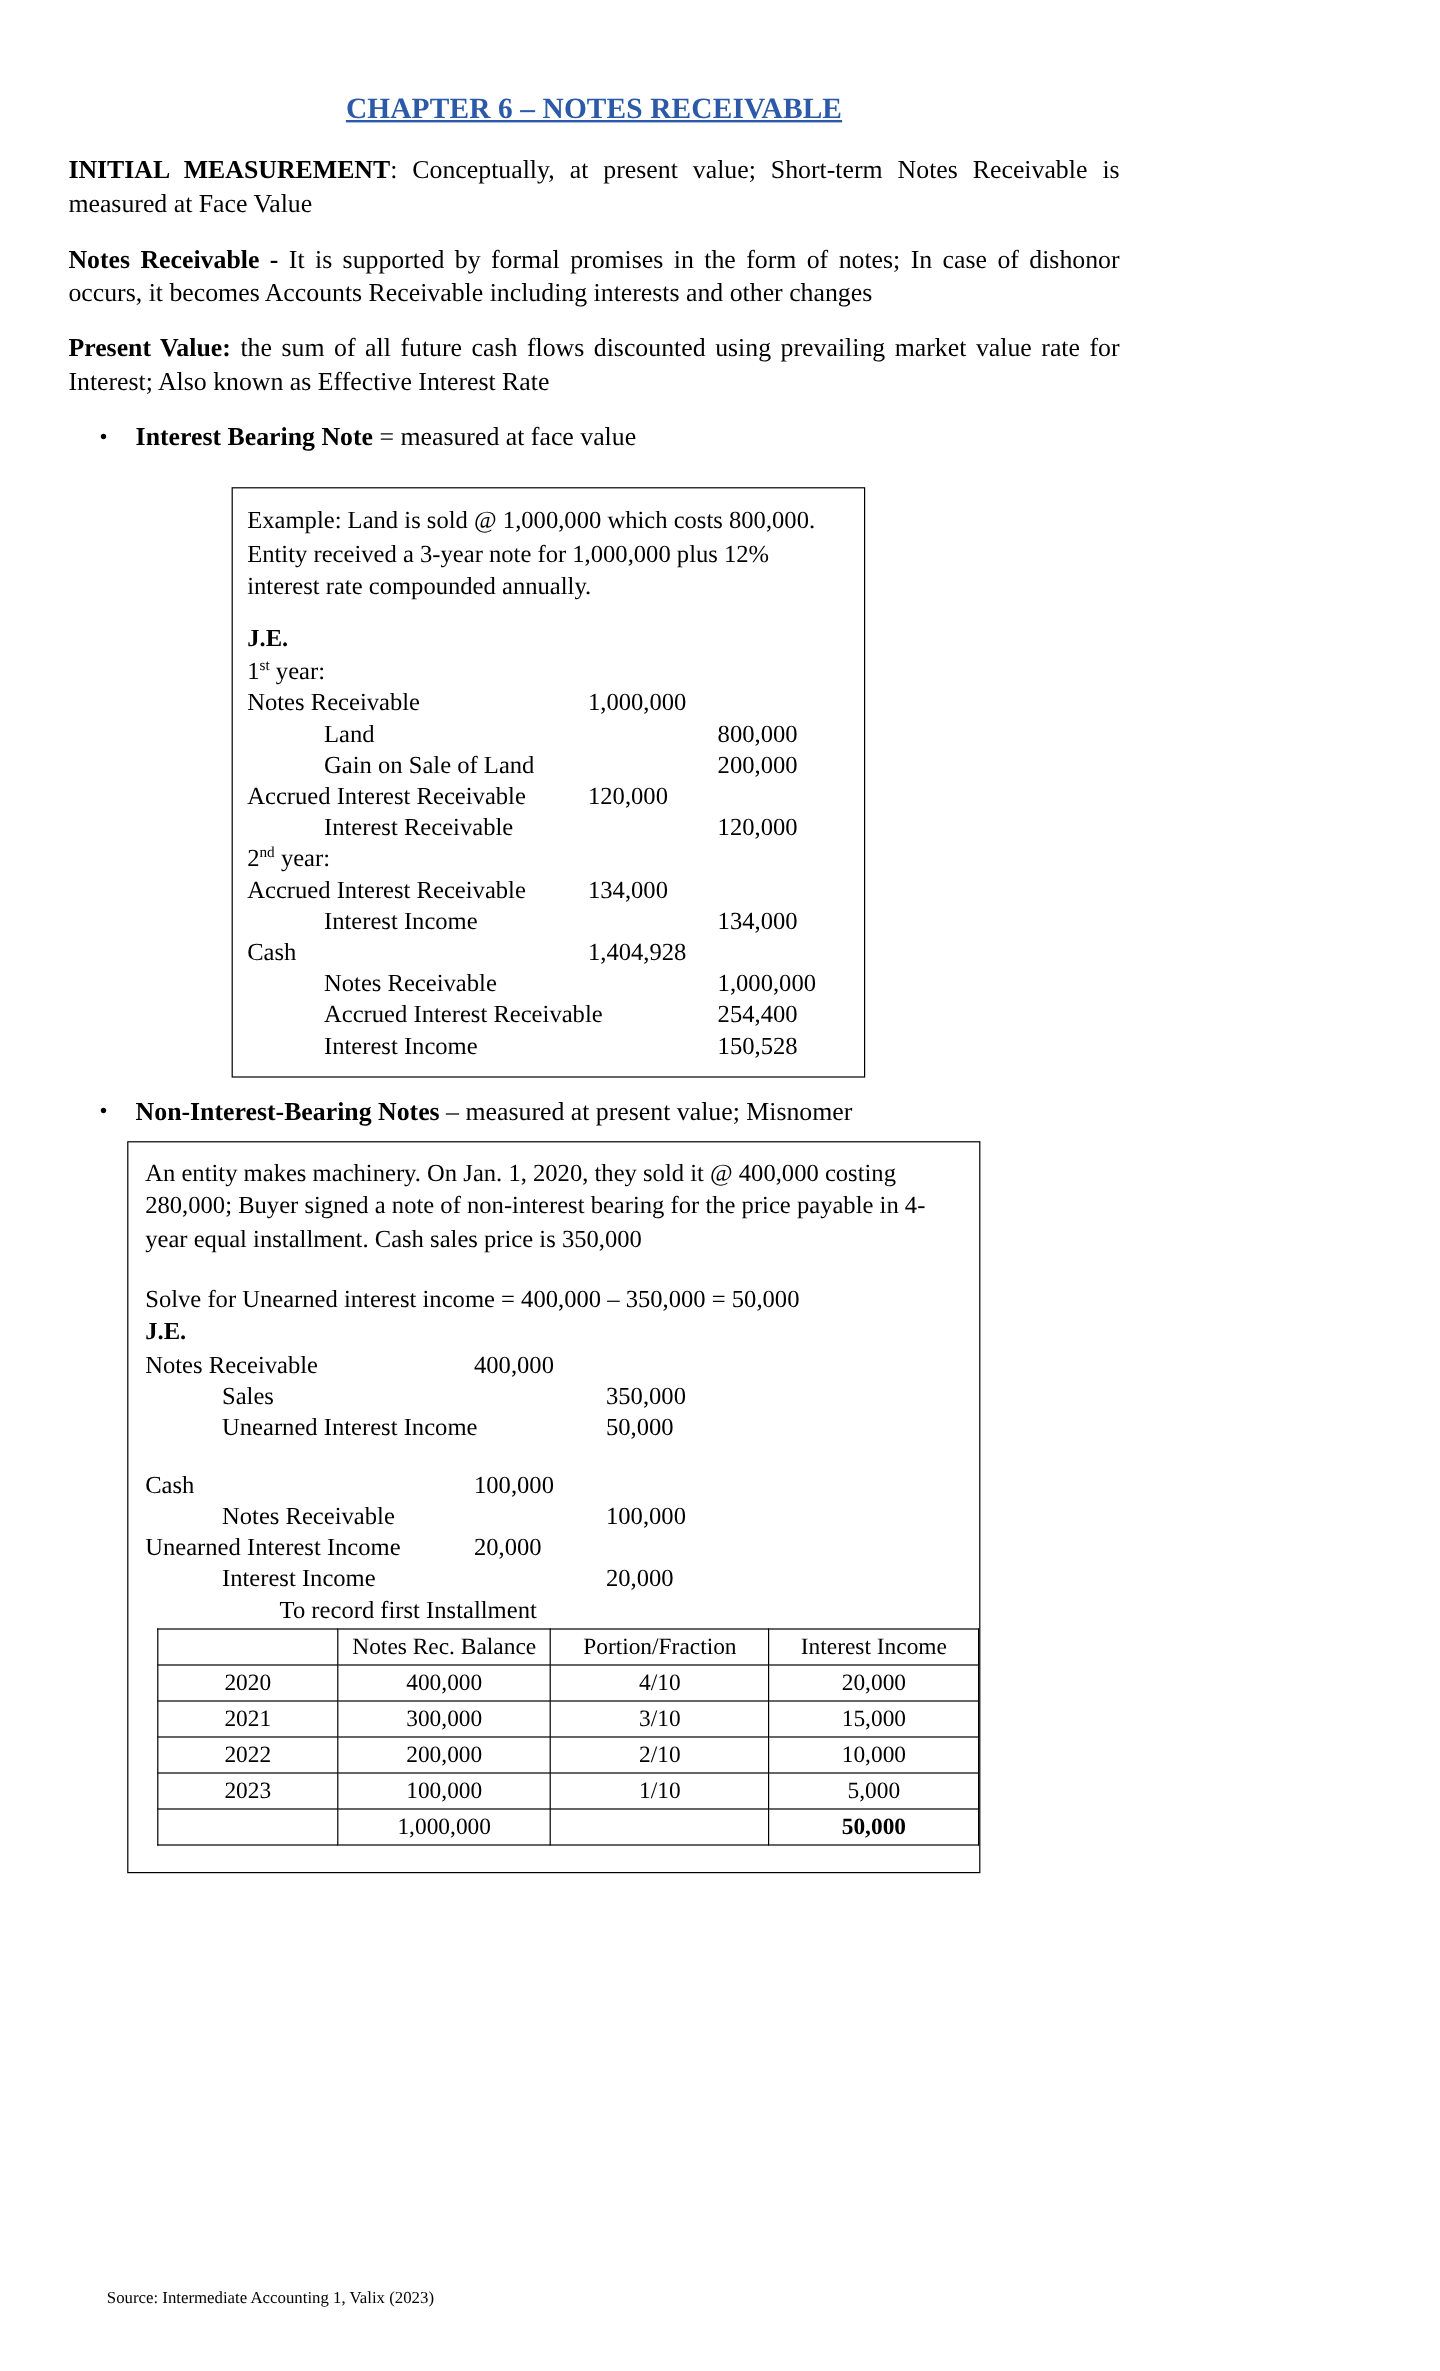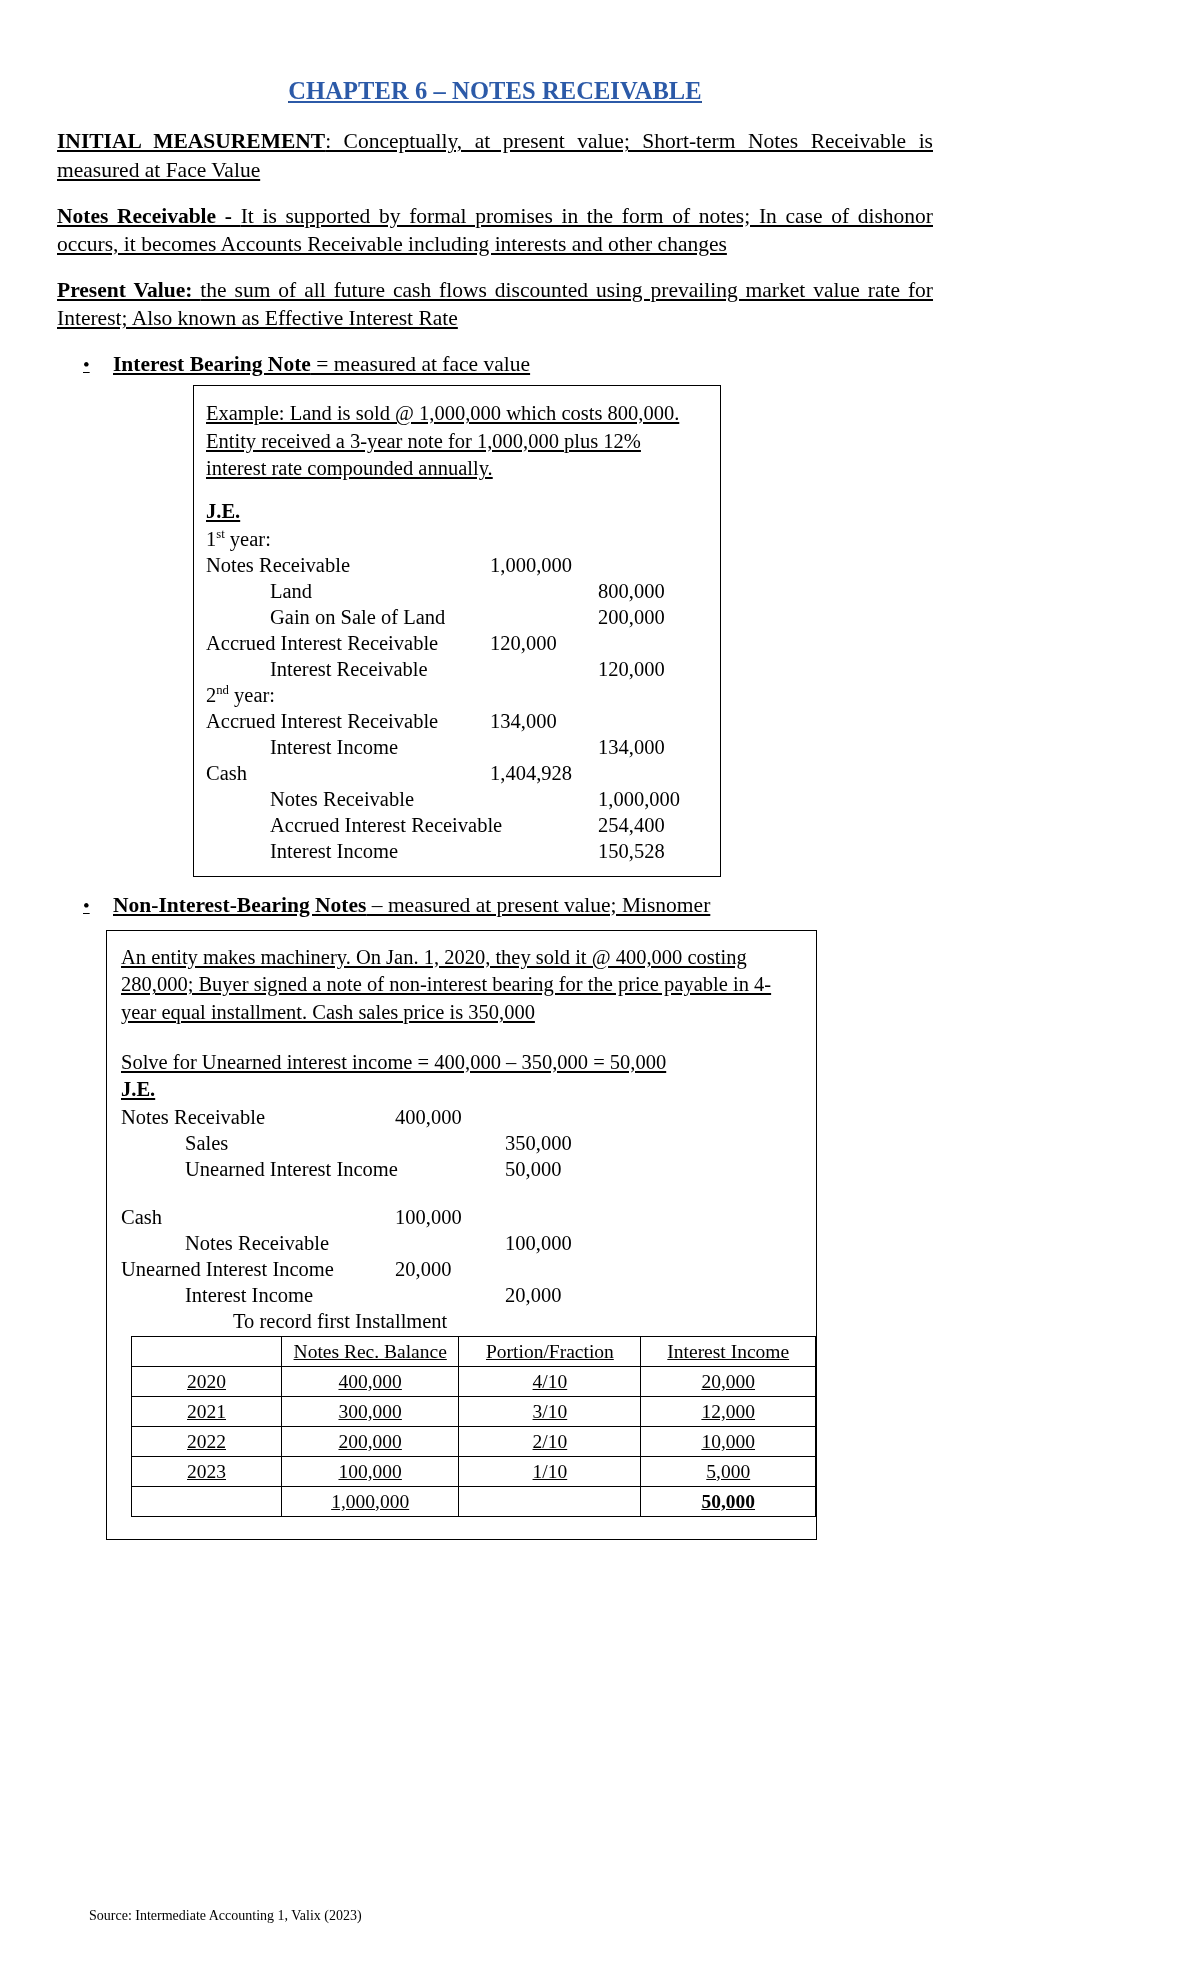--- a/index.html
+++ b/index.html
@@ -13,21 +13,20 @@
     font-family: "Liberation Serif", "DejaVu Serif", serif;
     color: #000000;
     position: relative;
   }
   .page {
     width: 988px;
     min-height: 1976px;
     box-sizing: border-box;
     padding: 60px 55px 40px 57px;
     position: relative;
-    text-decoration: underline;
   }
 
   
   .doc-title {
     text-align: center;
     color: #2c5aa8;
     font-weight: bold;
     font-size: 24.5px;
     text-decoration: underline;
     letter-spacing: 0.1px;
@@ -68,21 +67,21 @@
     font-weight: bold;
   }
 
   
   .box {
     border: 1.6px solid #000000;
     box-sizing: border-box;
     background: #ffffff;
   }
   .box-1 {
-    margin: 6px 0 0 136px;
+    margin: 27px 0 0 136px;
     width: 528px;
     padding: 14px 14px 12px 12px;
   }
   .box-2 {
     margin: 10px 0 0 49px;
     width: 711px;
     padding: 13px 12px 22px 14px;
   }
 
   .box-text {
@@ -343,21 +342,21 @@
         <tr>
           <td>2020</td>
           <td>400,000</td>
           <td>4/10</td>
           <td>20,000</td>
         </tr>
         <tr>
           <td>2021</td>
           <td>300,000</td>
           <td>3/10</td>
-          <td>12,000</td>
+          <td>15,000</td>
         </tr>
         <tr>
           <td>2022</td>
           <td>200,000</td>
           <td>2/10</td>
           <td>10,000</td>
         </tr>
         <tr>
           <td>2023</td>
           <td>100,000</td>

